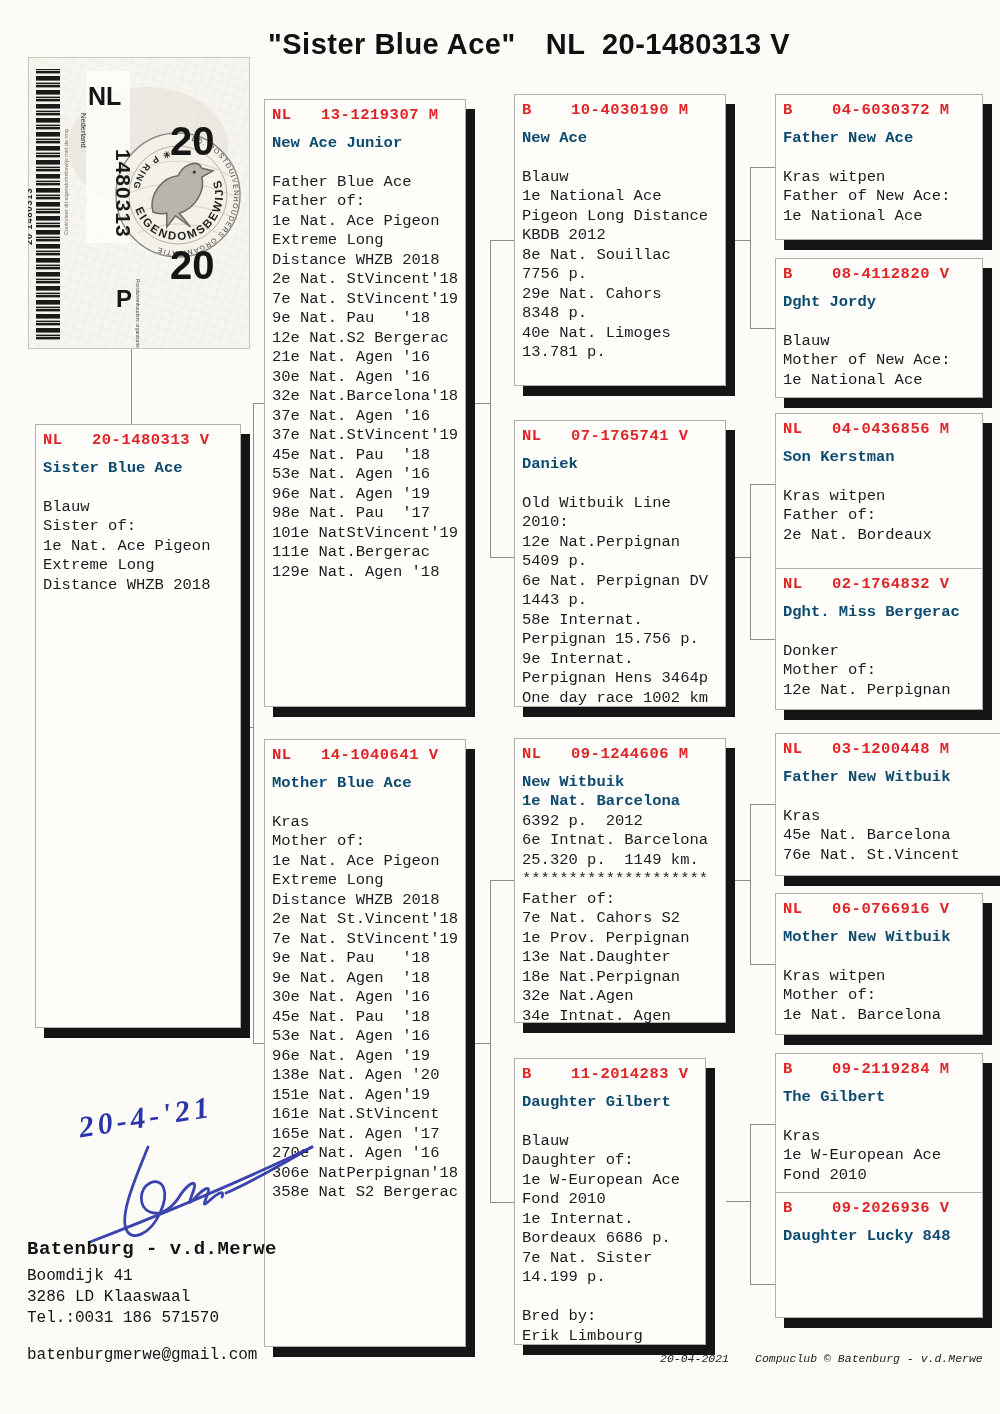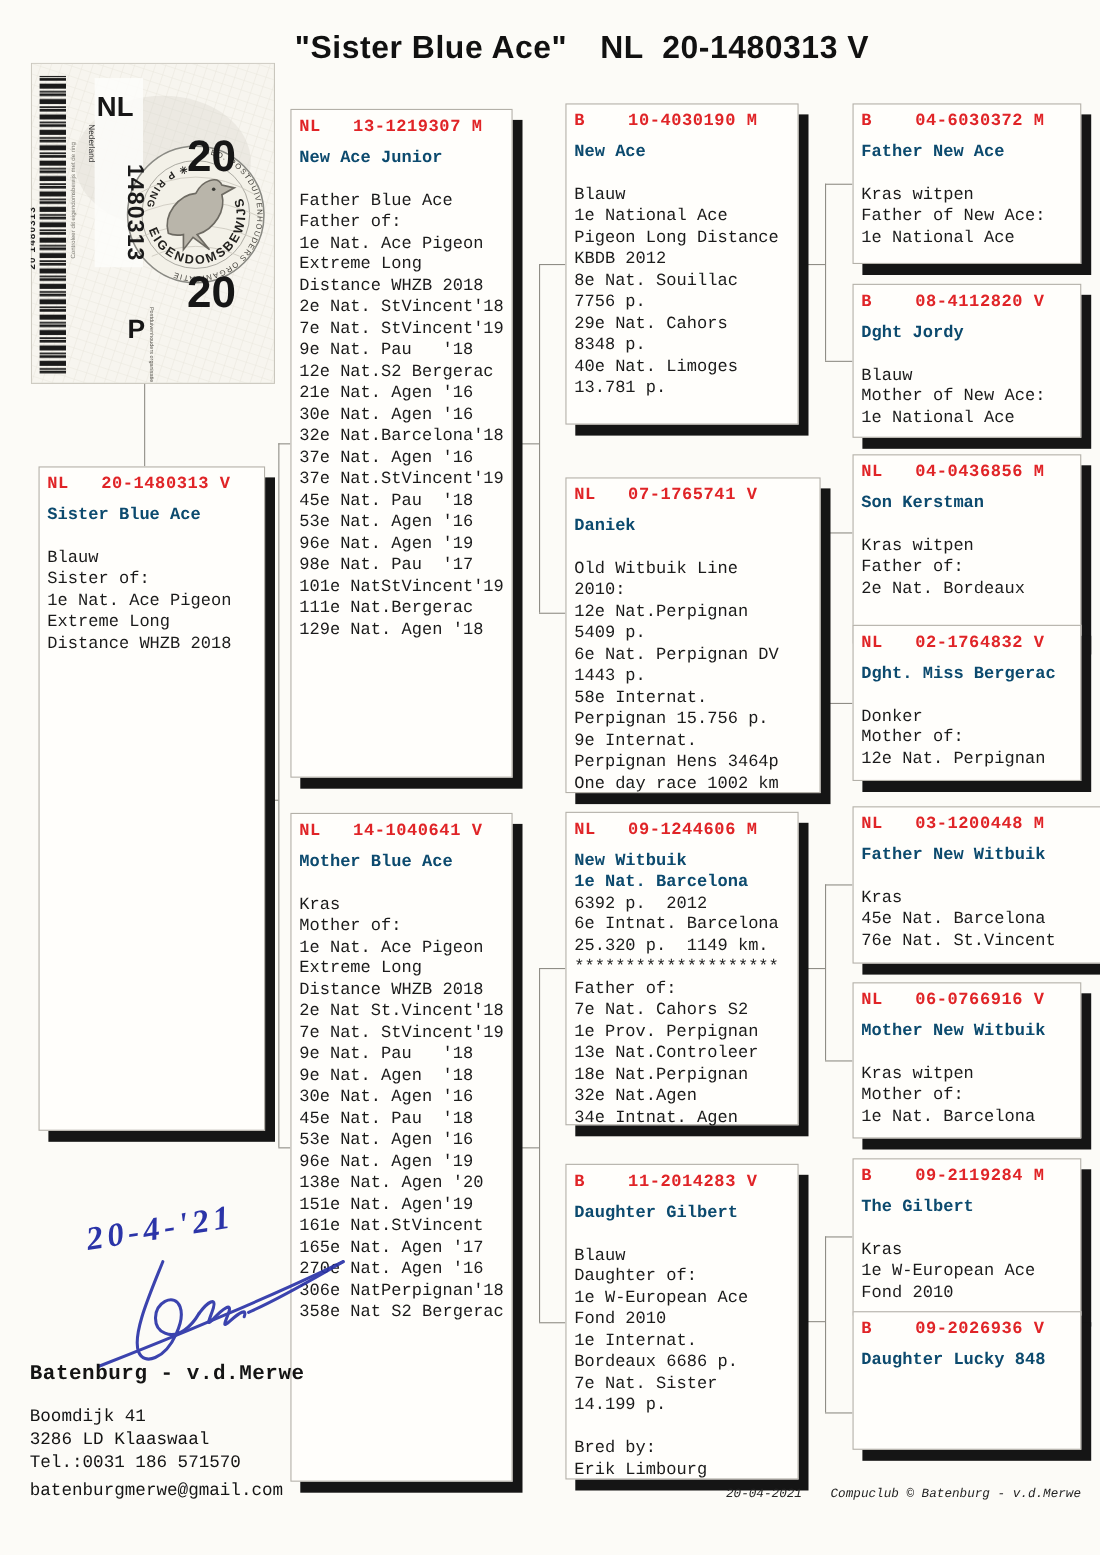--- a/index.html
+++ b/index.html
@@ -13,21 +13,21 @@
   .bname{font:bold 15.5px/19.5px "Liberation Mono",monospace;white-space:pre;color:#0c4a6e;}
   .bline{font:15.5px/19.5px "Liberation Mono",monospace;white-space:pre;min-height:19.5px;color:#1b1b1b;}
   
   .cl{position:absolute;background:#8f8d86;}
   
   .title{position:absolute;left:268px;top:28px;font:bold 29px "Liberation Sans",sans-serif;
          color:#111;letter-spacing:.5px;white-space:pre;}
   .title .ring{margin-left:30px;white-space:pre;}
   
   .owner-name{position:absolute;left:27px;top:1238px;font:bold 19px "Liberation Mono",monospace;letter-spacing:.5px;}
-  .owner-addr{position:absolute;left:27px;top:1266px;font:16px/21px "Liberation Mono",monospace;margin-top:12px;}
+  .owner-addr{position:absolute;left:27px;top:1266px;font:16px/21px "Liberation Mono",monospace;}
   .owner-email{position:absolute;left:27px;top:1346px;font:16px "Liberation Mono",monospace;}
   
   .footer{position:absolute;left:660px;top:1352px;font:italic 11.5px "Liberation Mono",monospace;
           display:flex;gap:26px;color:#222;justify-content:space-between;}
   
   .hand-date{position:absolute;left:78px;top:1100px;transform:rotate(-9deg);
              font:italic 600 30px "Liberation Serif",serif;color:#2b34a8;letter-spacing:4px;}
   .sig{position:absolute;left:60px;top:1095px;}
   .card{position:absolute;left:28px;top:57px;}
 </style>
@@ -199,21 +199,21 @@
         <div class="bline">Pigeon Long Distance</div>
         <div class="bline">KBDB 2012</div>
         <div class="bline">8e Nat. Souillac</div>
         <div class="bline">7756 p.</div>
         <div class="bline">29e Nat. Cahors</div>
         <div class="bline">8348 p.</div>
         <div class="bline">40e Nat. Limoges</div>
         <div class="bline">13.781 p.</div>
       </div>
   </div>
-  <div class="box" style="left:514px;top:434px;width:232px;height:287px">
+  <div class="box" style="left:514px;top:420px;width:212px;height:287px">
     <div class="bhead">NL   07-1765741 V</div>
     <div class="bname">Daniek</div>
     <div>
         <div class="bline">&nbsp;</div>
         <div class="bline">Old Witbuik Line</div>
         <div class="bline">2010:</div>
         <div class="bline">12e Nat.Perpignan</div>
         <div class="bline">5409 p.</div>
         <div class="bline">6e Nat. Perpignan DV</div>
         <div class="bline">1443 p.</div>
@@ -229,27 +229,27 @@
     <div class="bname">New Witbuik</div>
     <div class="bname">1e Nat. Barcelona</div>
     <div>
         <div class="bline">6392 p.  2012</div>
         <div class="bline">6e Intnat. Barcelona</div>
         <div class="bline">25.320 p.  1149 km.</div>
         <div class="bline">********************</div>
         <div class="bline">Father of:</div>
         <div class="bline">7e Nat. Cahors S2</div>
         <div class="bline">1e Prov. Perpignan</div>
-        <div class="bline">13e Nat.Controleer</div>
+        <div class="bline">13e Nat.Daughter</div>
         <div class="bline">18e Nat.Perpignan</div>
         <div class="bline">32e Nat.Agen</div>
         <div class="bline">34e Intnat. Agen</div>
       </div>
   </div>
-  <div class="box" style="left:514px;top:1058px;width:212px;height:287px">
+  <div class="box" style="left:514px;top:1058px;width:192px;height:287px">
     <div class="bhead">B    11-2014283 V</div>
     <div class="bname">Daughter Gilbert</div>
     <div>
         <div class="bline">&nbsp;</div>
         <div class="bline">Blauw</div>
         <div class="bline">Daughter of:</div>
         <div class="bline">1e W-European Ace</div>
         <div class="bline">Fond 2010</div>
         <div class="bline">1e Internat.</div>
         <div class="bline">Bordeaux 6686 p.</div>

